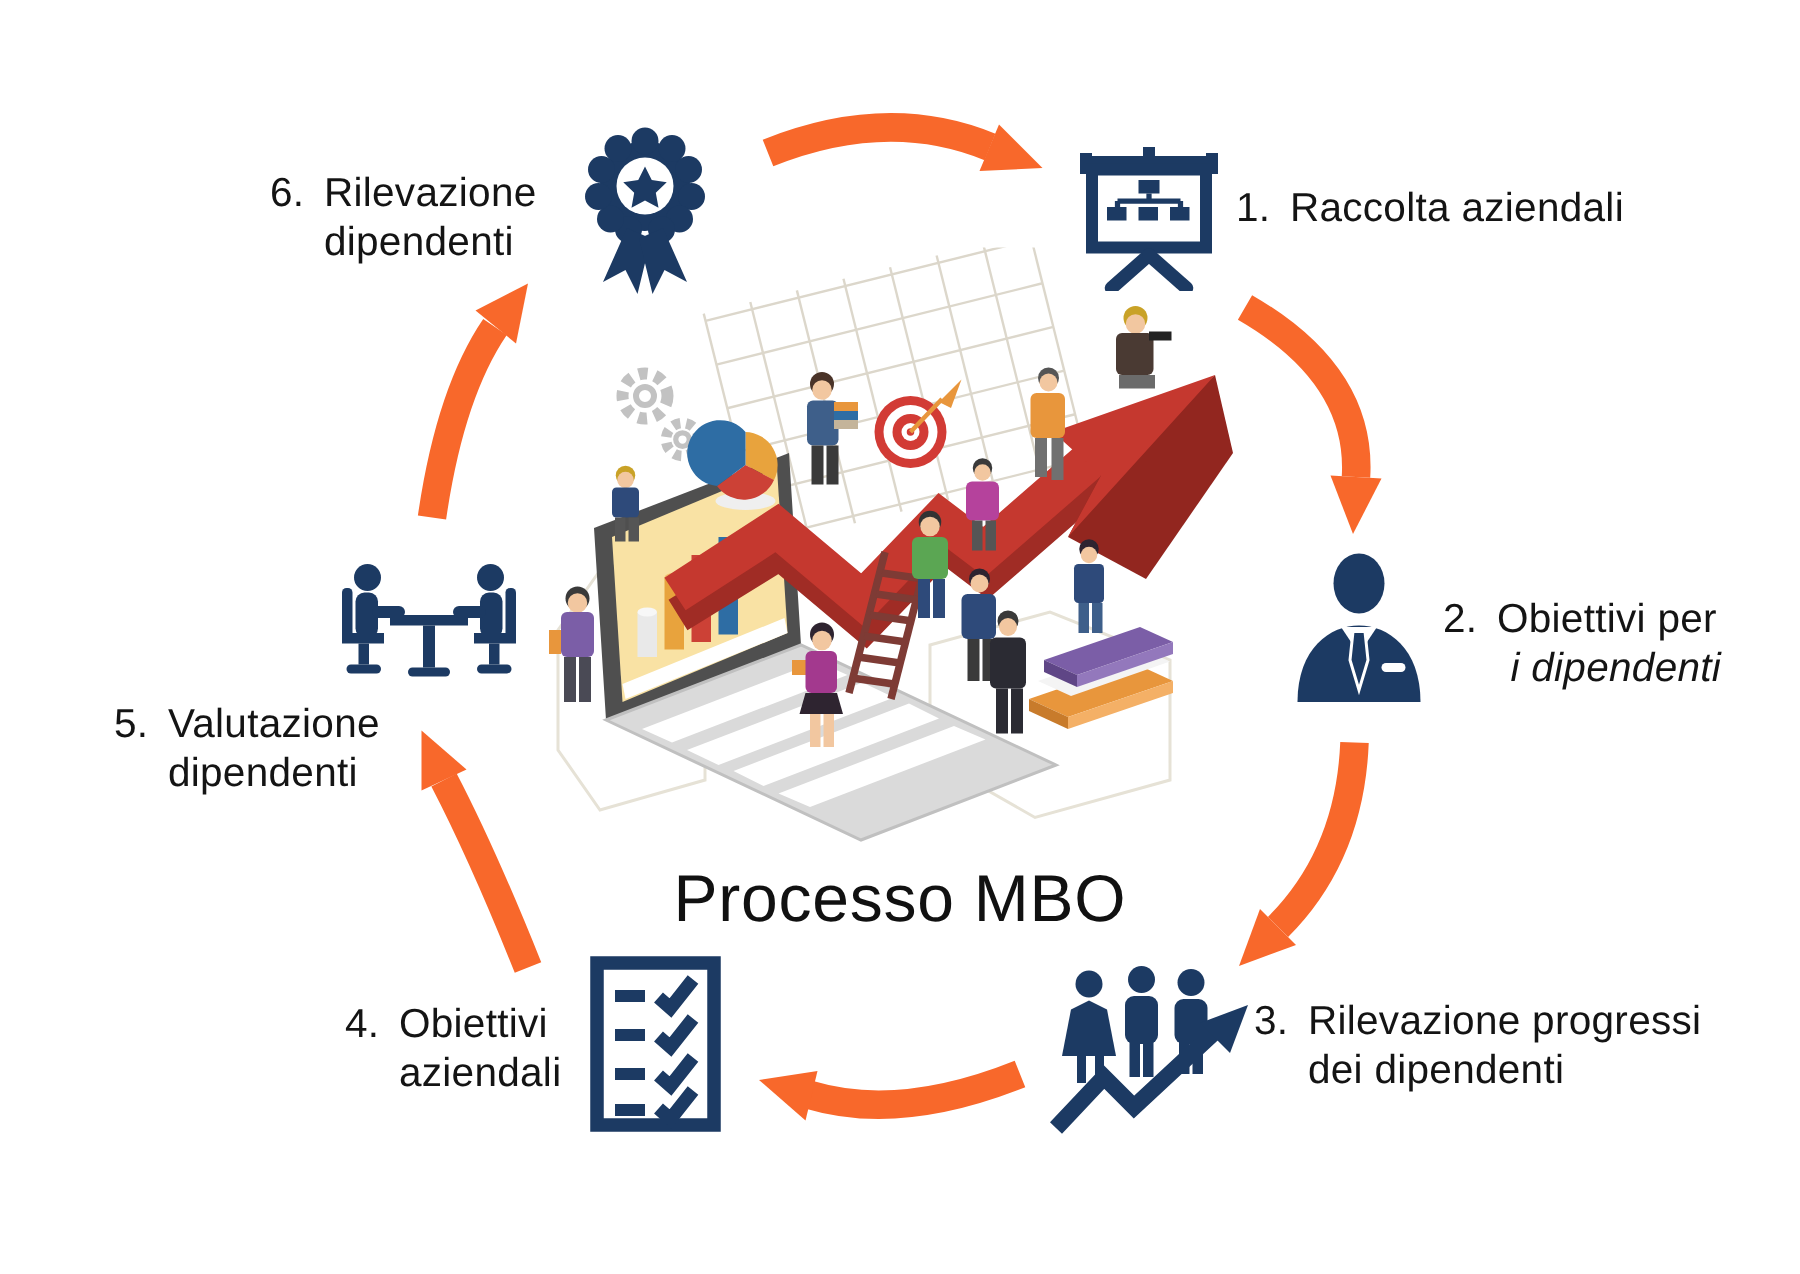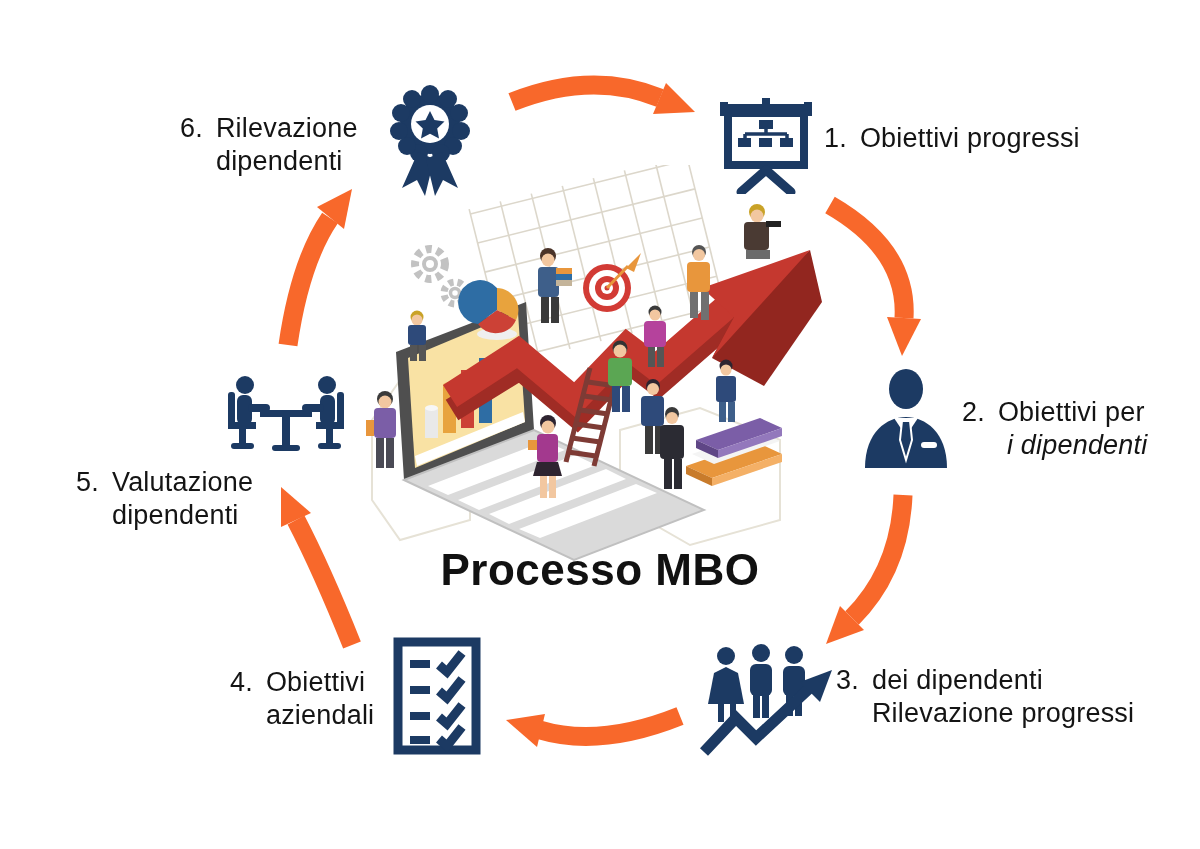--- a/index.html
+++ b/index.html
@@ -7,22 +7,22 @@
     position:relative;width:1200px;height:849px;background:#ffffff;overflow:hidden;
     font-family:"Liberation Sans","DejaVu Sans",sans-serif;color:#111111;
   }
   .step{position:absolute;display:flex;font-size:27px;line-height:33px;color:#141414;letter-spacing:.2px;}
   .step .num{margin-right:13px;white-space:nowrap;}
   .step .lines span{display:block;}
   .step .lines .indent{padding-left:9px;font-style:italic;}
   .icon{position:absolute;}
   .icon svg{display:block;width:100%;height:100%;}
   #title{
-    position:absolute;top:545px;left:50%;transform:translateX(-50%);
-    font-size:44px;font-weight:bold;color:#111111;white-space:nowrap;letter-spacing:.5px;
+    position:absolute;top:575px;left:50%;transform:translateX(-50%);
+    font-size:44px;font-weight:normal;color:#111111;white-space:nowrap;letter-spacing:.5px;
   }
   #flow-arrows,#illustration{position:absolute;}
   #flow-arrows{left:0;top:0;}
 </style>
 </head>
 <body>
 
 <div id="canvas">
 
   <svg id="illustration" style="left:350px;top:165px;" width="500" height="400" viewBox="350 165 500 400">
@@ -328,38 +328,38 @@
       <circle cx="42" cy="40" r="19" fill="#FFFFFF"></circle>
       <path d="M42,27 L46.5,36 L56.5,37.5 L49.2,44.5 L51,54.5 L42,49.7 L33,54.5 L34.8,44.5 L27.5,37.5 L37.5,36 Z"></path>
       <polygon points="30,68 14,104 29,96 37,112 46,75"></polygon>
       <polygon points="54,68 70,104 55,96 47,112 38,75"></polygon>
     </svg>
   </div>
 
   <div class="step" style="left:824px;top:122px;">
     <span class="num">1.</span>
     <div class="lines">
-      <span>Obiettivi progressi</span>
+      <span>Raccolta aziendali</span>
       <span></span>
     </div>
   </div>
 
   <div class="step" style="left:962px;top:396px;">
     <span class="num">2.</span>
     <div class="lines">
       <span>Obiettivi per</span>
       <span class="indent">i dipendenti</span>
     </div>
   </div>
 
   <div class="step" style="left:836px;top:664px;">
     <span class="num">3.</span>
     <div class="lines">
+      <span>Rilevazione progressi</span>
       <span>dei dipendenti</span>
-      <span>Rilevazione progressi</span>
     </div>
   </div>
 
   <div class="step" style="left:230px;top:666px;">
     <span class="num">4.</span>
     <div class="lines">
       <span>Obiettivi</span>
       <span>aziendali</span>
     </div>
   </div>

